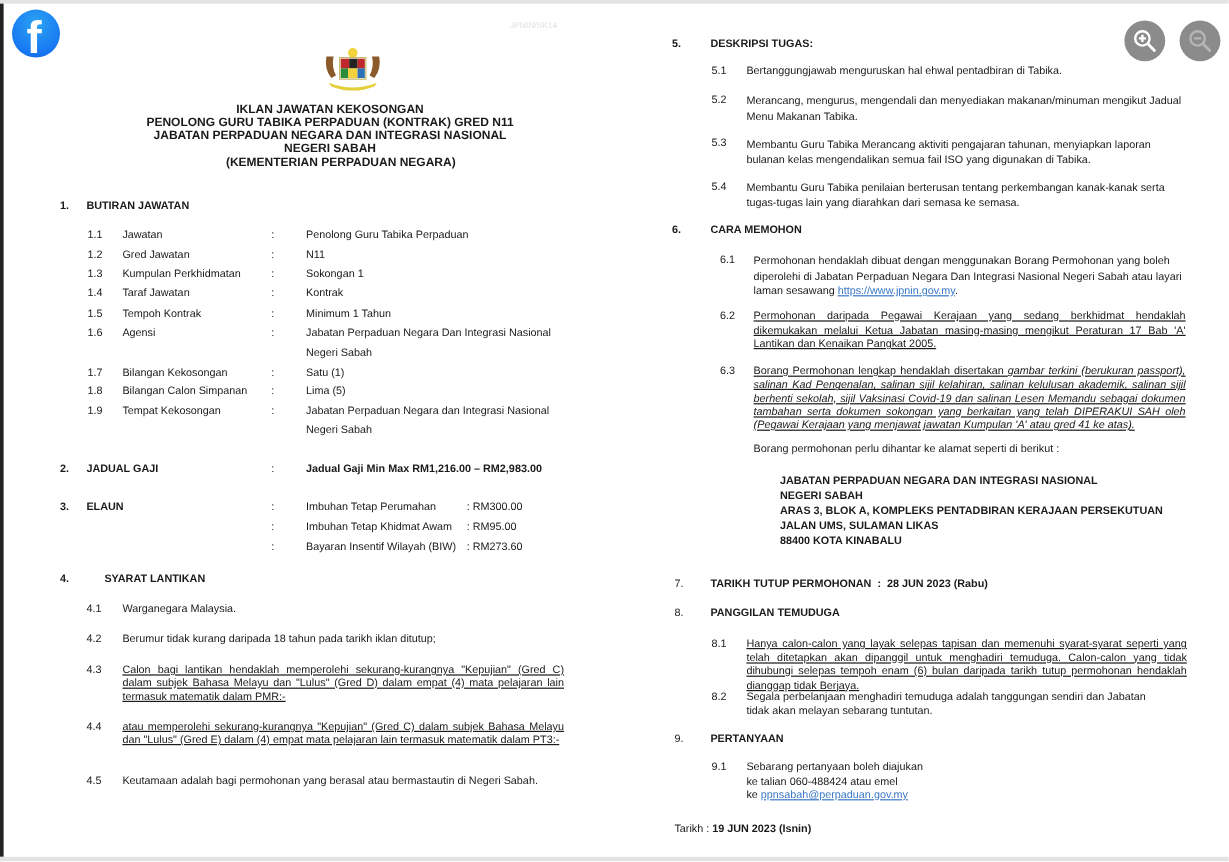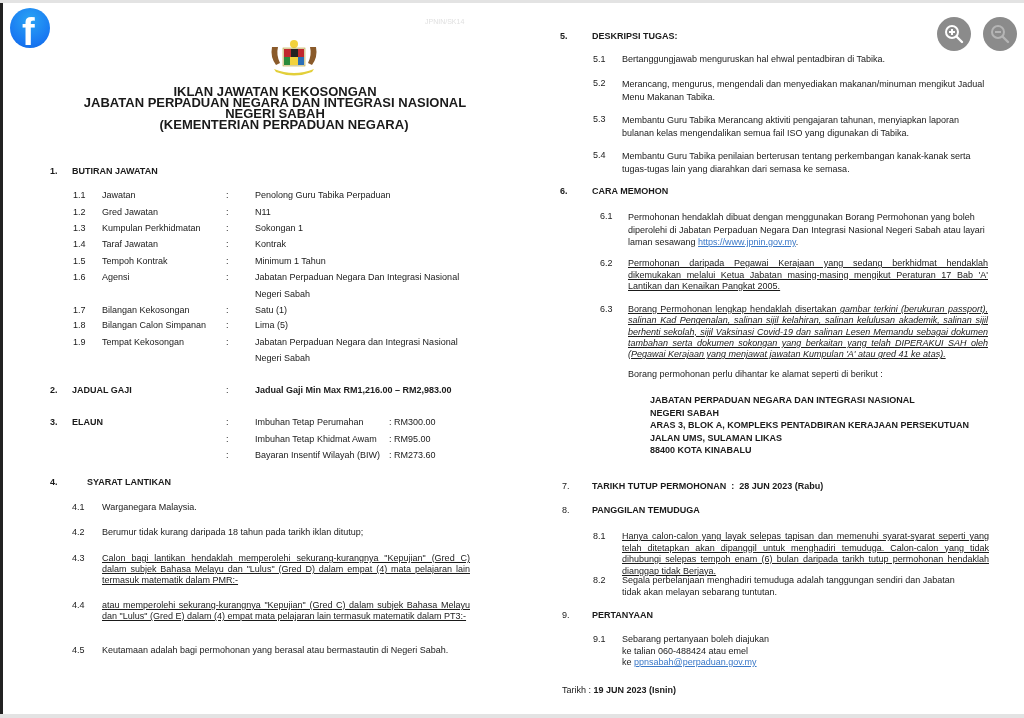--- a/index.html
+++ b/index.html
@@ -19,21 +19,21 @@
   .zoom-btn.out { left: 983px; }
   .zoom-btn svg { position: absolute; left: 7px; top: 7px; }
 
   .page { position: absolute; top: 0; font-size: 9px; line-height: 11px; }
   .page.left { left: 40px; width: 470px; }
   .page.right { left: 560px; width: 455px; }
 
   .ref { position: absolute; left: 385px; top: 16px; font-size: 7px; color: #e0e0e0; }
   .crest { position: absolute; left: 226px; top: 37px; width: 56px; height: 40px; }
 
-  .title { position: absolute; left: 0; width: 470px; top: 86px; text-align: center; font-weight: bold; font-size: 13px; line-height: 11px; }
+  .title { position: absolute; left: 0; width: 470px; top: 86px; text-align: center; font-weight: bold; font-size: 10px; line-height: 11px; }
   .title div:last-child { padding-left: 18px; }
 
   .num { position: absolute; }
   .hd { position: absolute; font-weight: bold; }
   .b { font-weight: bold; }
   .i { font-style: italic; }
   .just { text-align: justify; text-decoration: underline; }
   a.lnk { color: #3a78c8; text-decoration: underline; }
 </style>
 </head>
@@ -75,20 +75,21 @@
     <rect x="25" y="12" width="7" height="8" fill="#222"></rect>
     <rect x="32" y="12" width="6" height="8" fill="#c0272d"></rect>
     <rect x="18" y="20" width="6" height="8" fill="#2a8b3a"></rect>
     <rect x="24" y="20" width="8" height="8" fill="#f2d23c"></rect>
     <rect x="32" y="20" width="6" height="8" fill="#2a6fb8"></rect>
     <path d="M8 32 Q28 40 48 32 L46 35 Q28 42 10 35 Z" fill="#e2cf3a"></path>
   </svg>
 
   <div class="title">
     <div>IKLAN JAWATAN KEKOSONGAN</div>
+    <div>PENOLONG GURU TABIKA PERPADUAN (KONTRAK) GRED N11</div>
     <div>JABATAN PERPADUAN NEGARA DAN INTEGRASI NASIONAL</div>
     <div>NEGERI SABAH</div>
     <div>(KEMENTERIAN PERPADUAN NEGARA)</div>
   </div>
 
   <div class="num b" style="left:10px;top:166px">1.</div>
   <div class="hd" style="left:32px;top:166px">BUTIRAN JAWATAN</div>
 
   <div>
     <div class="num" style="left:33px;top:190px">1.1</div>

